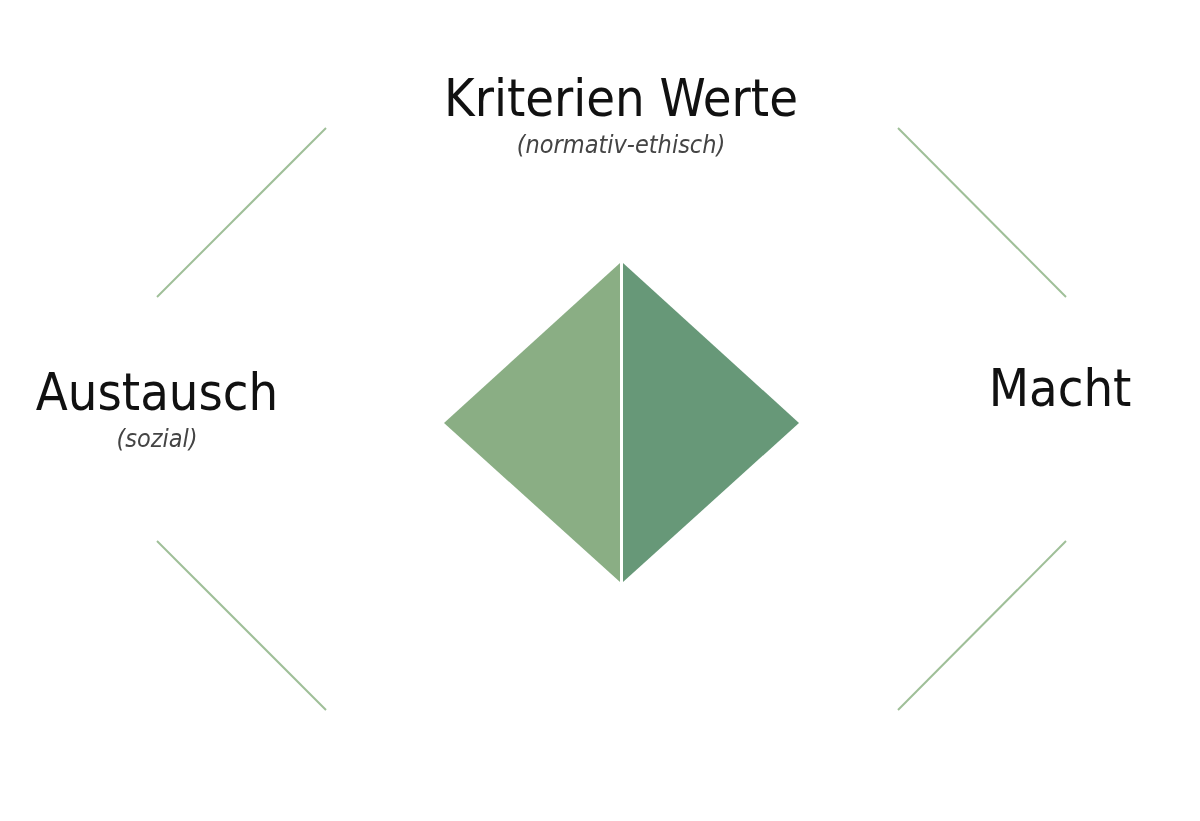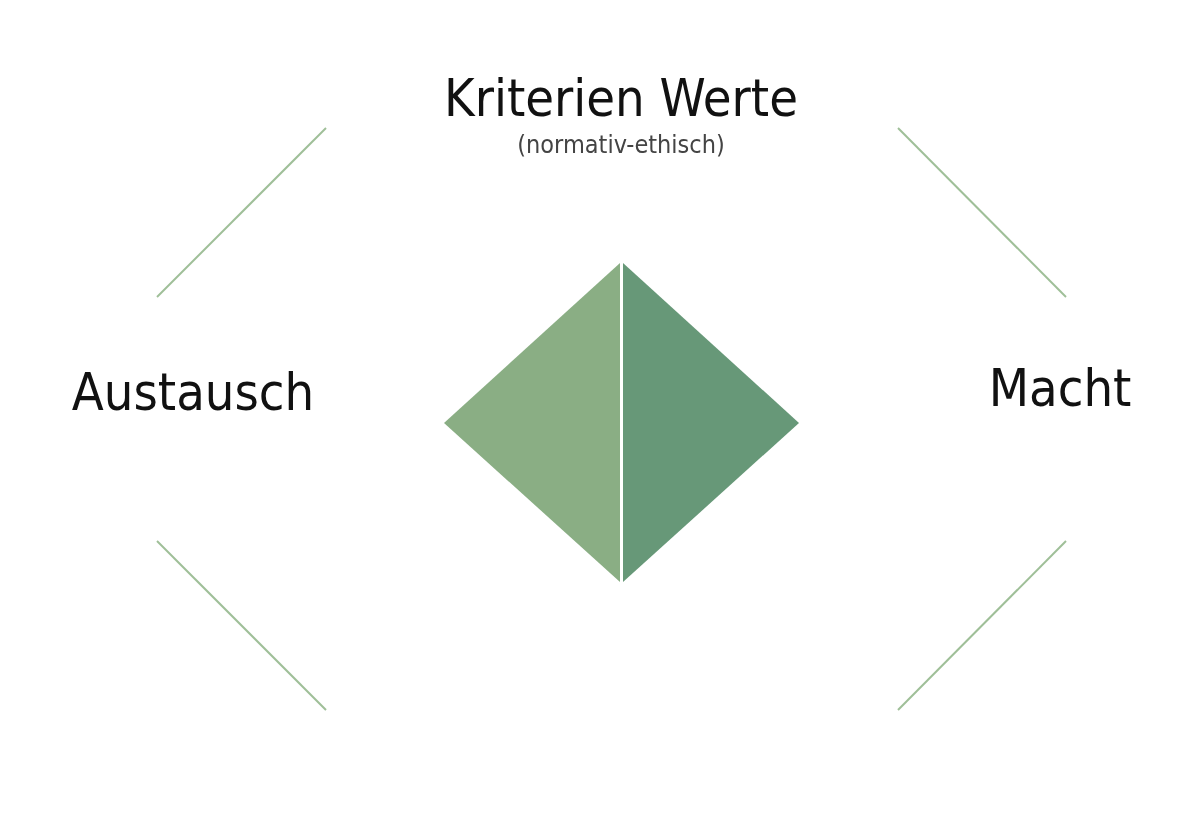--- a/index.html
+++ b/index.html
@@ -1,41 +1,42 @@
 <!DOCTYPE html>
 <html><head>
 <meta charset="utf-8">
 <style>
   html, body { margin:0; padding:0; background:#ffffff; }
   body { width:1200px; height:821px; position:relative; overflow:hidden;
          font-family:"DejaVu Sans Condensed","DejaVu Sans", sans-serif; }
   svg.lines { position:absolute; left:0; top:0; }
   .label { position:absolute; text-align:center; color:#111; }
   .label .main { display:block; font-size:52px; line-height:66px; letter-spacing:0px; font-stretch:condensed; }
-  .label .sub { display:block; font-size:25px; line-height:28px; color:#444; }
+  .label .sub { display:block; font-size:25px; line-height:28px; color:#444;font-style:italic; }
 </style>
 </head>
 <body>
 
 <svg class="lines" width="1200" height="821">
   <line x1="157" y1="297" x2="326" y2="128" stroke="#9fbf98" stroke-width="2"></line>
   <line x1="898" y1="128" x2="1066" y2="297" stroke="#9fbf98" stroke-width="2"></line>
   <line x1="157" y1="541" x2="326" y2="710" stroke="#9fbf98" stroke-width="2"></line>
   <line x1="898" y1="710" x2="1066" y2="541" stroke="#9fbf98" stroke-width="2"></line>
   <polygon points="620,263 444,423 620,582" fill="#8aae84"></polygon>
   <polygon points="623,263 799,423 623,582" fill="#679878"></polygon>
 </svg>
 
 <div class="label" style="left:320px; top:65px; width:602px;">
   <span class="main">Kriterien Werte</span>
   <span class="sub">(normativ-ethisch)</span>
 </div>
 
-<div class="label" style="left:0px; top:359px; width:314px;padding-left:36px;">
+<div class="label" style="left:0px; top:359px; width:314px;">
   <span class="main">Austausch</span>
+  <span class="sub">(sozial)</span>
 </div>
 
 <div class="label" style="left:955px; top:355px; width:210px;">
   <span class="main">Macht</span>
 </div>
 
 <div class="label" style="left:400px; top:699px; width:444px;">
 </div>
 
 </body></html>

